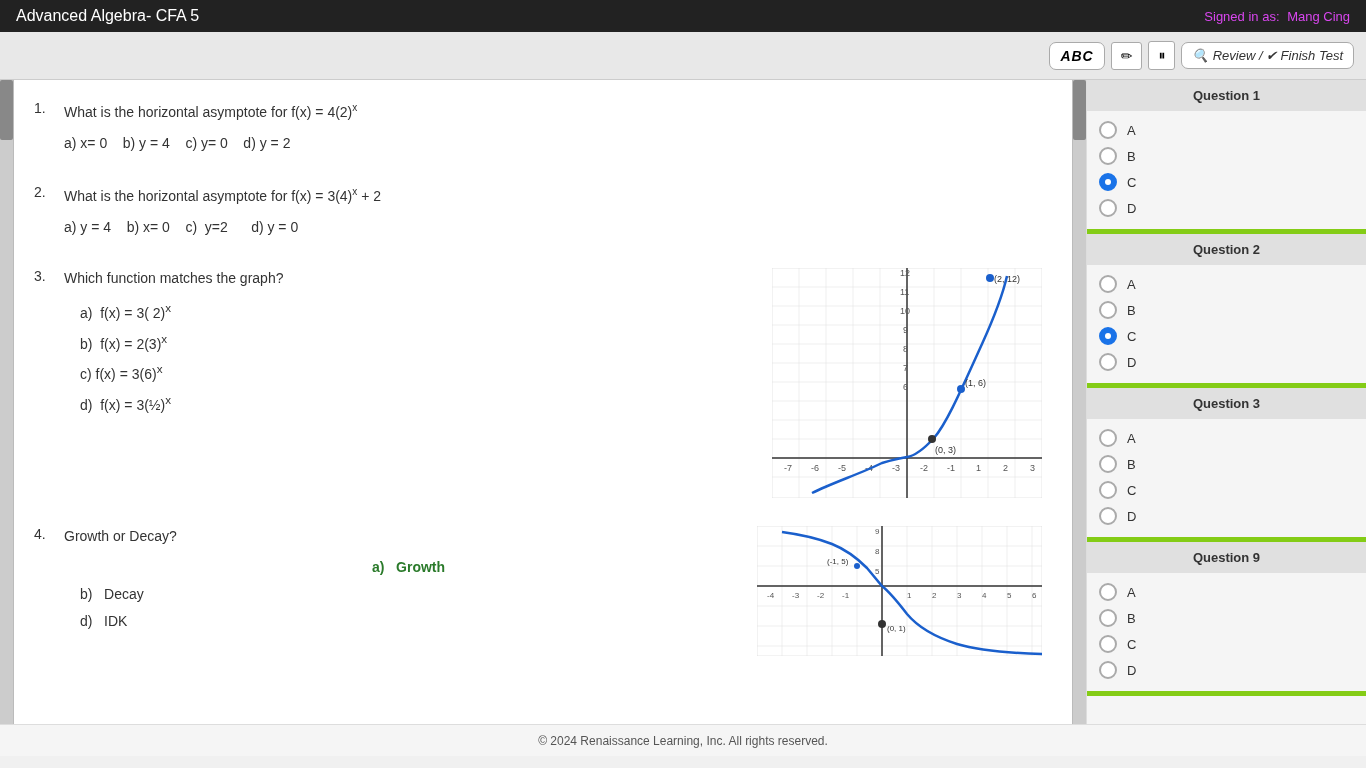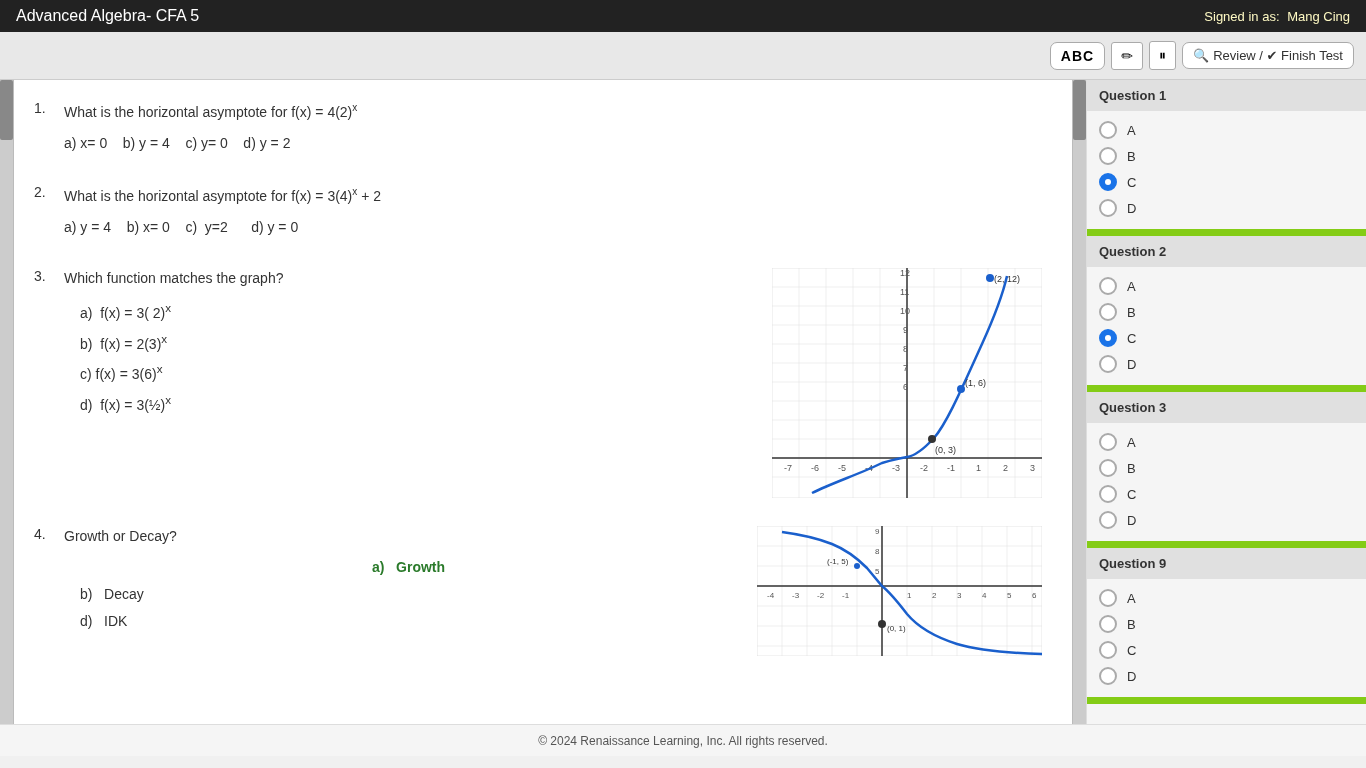--- a/index.html
+++ b/index.html
@@ -10,21 +10,21 @@
       background: #222;
       color: #fff;
       height: 32px;
       display: flex;
       align-items: center;
       justify-content: space-between;
       padding: 0 16px;
     }
     .header-title { font-size: 16px; font-weight: normal; }
     .header-user { font-size: 13px; color: #ccc; }
-    .header-user span { color: #fef9c3; margin-left: 4px; }
+    .header-user span { color: #d946ef; margin-left: 4px; }
 
     
     .toolbar {
       background: #e8e8e8;
       height: 48px;
       display: flex;
       align-items: center;
       justify-content: flex-end;
       padding: 0 12px;
       gap: 6px;
@@ -33,20 +33,21 @@
     .toolbar-btn {
       background: #fff;
       border: 1px solid #aaa;
       border-radius: 7px;
       padding: 5px 10px;
       cursor: pointer;
       font-size: 13px;
       display: flex;
       align-items: center;
       gap: 4px;
+      font-style: italic;
     }
     .toolbar-btn.abc { font-weight: bold; font-size: 14px; letter-spacing: 1px; }
     .toolbar-btn.review {
       background: #fff;
       color: #333;
       border: 1px solid #aaa;
       font-size: 13px;
     }
     .toolbar-icon-btn {
       background: #fff;
@@ -159,21 +160,22 @@
     }
     .choices-list {
       flex: 1;
     }
 
     
     svg { display: block; }
 
     
     .sidebar-question {
-      border-bottom: 7px solid #84cc16;
+      border-bottom: 5px solid #84cc16;
+      text-align: center;
     }
     .sidebar-question-header {
       background: #e0e0e0;
       padding: 8px 12px;
       font-weight: bold;
       font-size: 13px;
       color: #333;
     }
     .sidebar-options {
       padding: 6px 12px 8px 12px;

